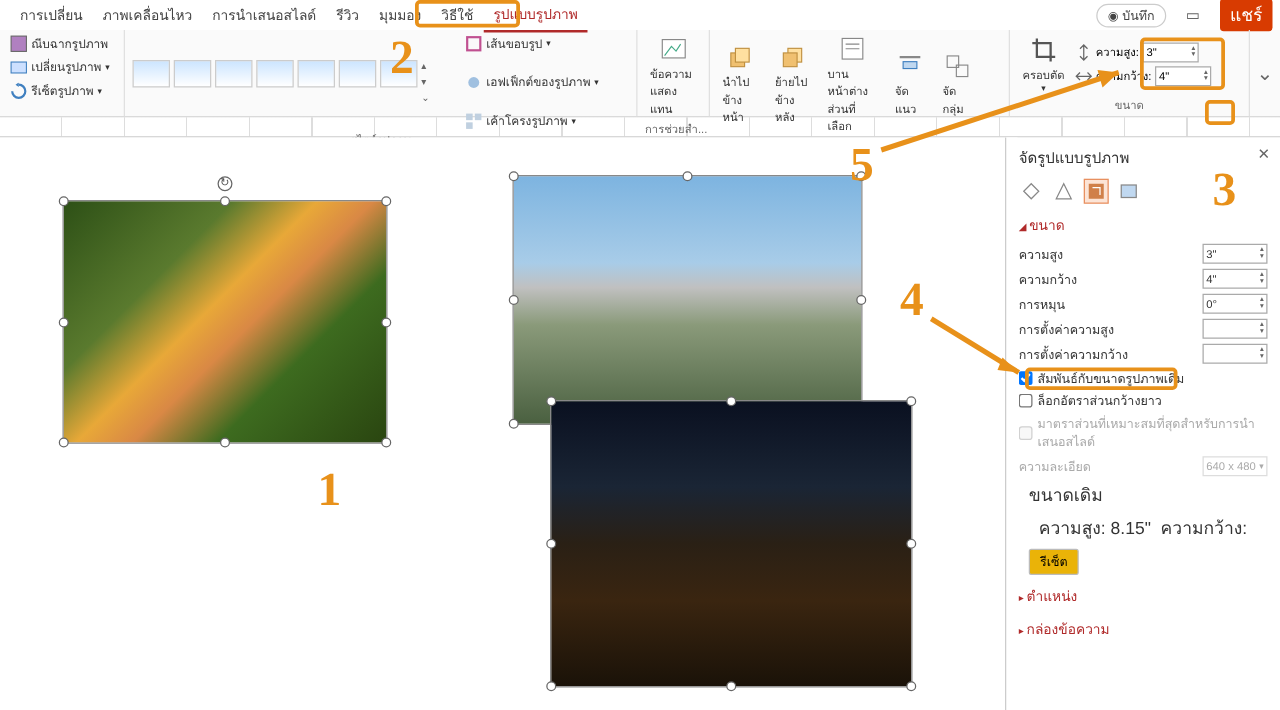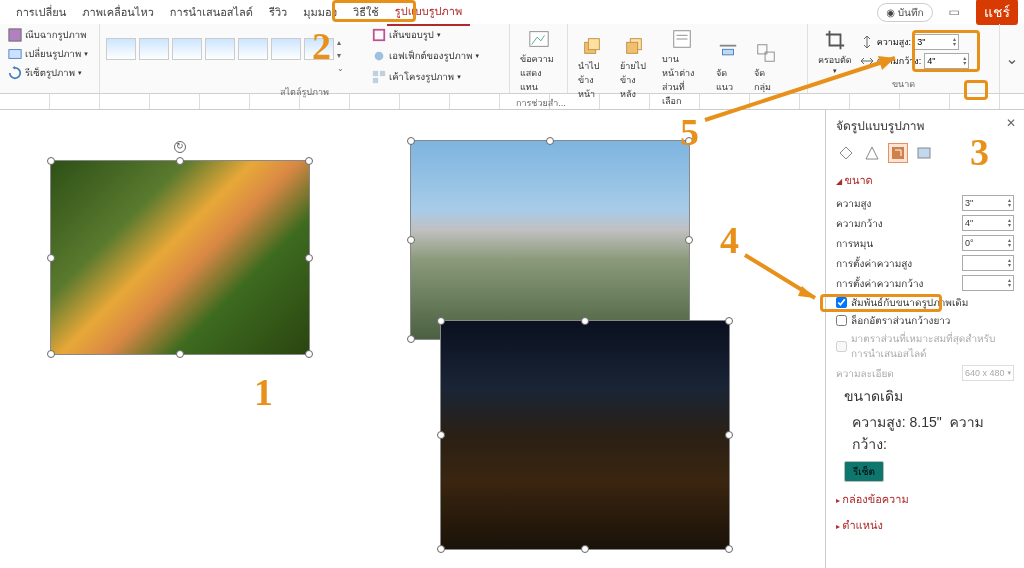--- a/index.html
+++ b/index.html
@@ -41,36 +41,36 @@
 .handle { position:absolute; width:8px; height:8px; background:#fff; border:1px solid #666; border-radius:50%; }
 .rot { position:absolute; width:12px; height:12px; border:1px solid #666; border-radius:50%; background:#fff; left:50%; top:-20px; transform:translateX(-50%); }
 .rot::after{content:'↻'; font-size:9px; position:absolute; left:1px; top:-1px; color:#555;}
 
 
 .img-flowers { background: linear-gradient(135deg,#2d5016 0%,#5a7a2e 30%,#e8a838 45%,#d98845 55%,#3d6b1f 70%,#2a4510 100%); }
 .img-city { background: linear-gradient(180deg,#7db4e0 0%,#a8cce8 35%,#c0c0c0 45%,#8a9a7a 60%,#4a6040 100%); }
 .img-night { background: linear-gradient(180deg,#0a1020 0%,#1a2535 30%,#2a2015 50%,#3a2510 70%,#1a1208 100%); }
 
 
-.pane { position:absolute; right:0; top:110px; bottom:0; width:199px; border-left:1px solid #ccc; background:#fff; padding:6px 10px; }
+.pane { position:absolute; right:0; top:110px; bottom:0; width:220px; border-left:1px solid #ccc; background:#fff; padding:6px 10px; }
 .pane-title { font-size:12px; font-weight:400; color:#333; }
 .pane-close { position:absolute; right:8px; top:6px; font-size:12px; color:#666; }
 .pane-icons { display:flex; gap:6px; margin:8px 0; }
 .pane-icons .pi { width:20px; height:20px; border:1px solid transparent; display:flex; align-items:center; justify-content:center; }
 .pane-icons .pi.sel { background:#fce4d6; border-color:#e89060; }
 .sect { font-size:11px; color:#b02a2a; margin:8px 0 6px; cursor:pointer; }
 .sect::before { content:'◢ '; font-size:8px; }
 .sect.collapsed::before { content:'▸ '; }
 .field-row { display:flex; justify-content:space-between; align-items:center; font-size:10px; color:#333; margin:4px 0; }
 .field-row .spin-box { width:52px; }
 .chk { display:flex; align-items:center; gap:4px; font-size:10px; color:#333; margin:3px 0; }
 .chk input { width:11px; height:11px; }
 .chk.dis { color:#aaa;justify-content:space-between; }
 .sub { font-size:14px; color:#333; margin:4px 0 2px 8px; }
-.reset-btn { border:1px solid #bbb; background:#0f766e; font-size:10px; padding:2px 8px; margin:4px 0 0 8px; border-radius:2px; }
+.reset-btn { border:1px solid #bbb; background:#eab308; font-size:10px; padding:2px 8px; margin:4px 0 0 8px; border-radius:2px; }
 
 
 .annot-box { position:absolute; border:3px solid #e8911a; border-radius:4px; }
 .annot-num { position:absolute; color:#e8911a; font-size:38px; font-weight:bold; font-family: Georgia, serif; }
 .annot-arrow { position:absolute; stroke:#e8911a; stroke-width:4; fill:none; }
 .annot-arrow polygon { fill:#e8911a; stroke:none; }
 
 
 svg { display:block; }
 </style>
@@ -135,21 +135,21 @@
           <div class="style-thumb"></div>
         <div class="style-thumb"></div>
           <div class="style-thumb"></div>
           <div class="style-thumb"></div>
         <div style="width:12px;display:flex;flex-direction:column;justify-content:center;color:#666;font-size:8px;gap:4px">
             <span>▴</span>
             <span>▾</span>
             <span>⌄</span>
           </div>
       </div>
-      <div style="display:flex;flex-direction:column;gap:4px">
+      <div style="display:flex;flex-direction:column;gap:14px">
         <div class="small-cmd">
             <span class="ic">
               <svg viewBox="0 0 16 16">
                 <rect x="2" y="2" width="12" height="12" fill="none" stroke="#c05090" stroke-width="2"></rect>
               </svg>
             </span>
             <span>เส้นขอบรูป</span>
             <span style="font-size:7px"> ▾</span>
           </div>
         <div class="small-cmd">
@@ -428,22 +428,22 @@
       <span>ความละเอียด</span>
       <div class="spin-box" style="color:#aaa;border-color:#ddd">
         <span>640 x 480</span>
         <span style="font-size:7px">▾</span>
       </div>
     </div>
   <div class="sub">ขนาดเดิม</div>
   <div class="sub" style="margin-left:16px"><span>ความสูง:  8.15"</span>&nbsp;&nbsp;<span>ความกว้าง:</span></div>
   <button class="reset-btn">รีเซ็ต</button>
 
+  <div class="sect collapsed">ตำแหน่ง</div>
   <div class="sect collapsed">กล่องข้อความ</div>
-  <div class="sect collapsed">ตำแหน่ง</div>
 </div>
 
 <div class="annot-box" style="left:332px;top:0px;width:84px;height:22px"></div>
 <div class="annot-num" style="left:312px;top:24px">2</div>
 <div class="annot-num" style="left:254px;top:370px;color:#e8911a">1</div>
 
 <div class="annot-box" style="left:912px;top:30px;width:68px;height:42px"></div>
 <div class="annot-box" style="left:964px;top:80px;width:24px;height:20px"></div>
 <div class="annot-num" style="left:970px;top:130px">3</div>
 

